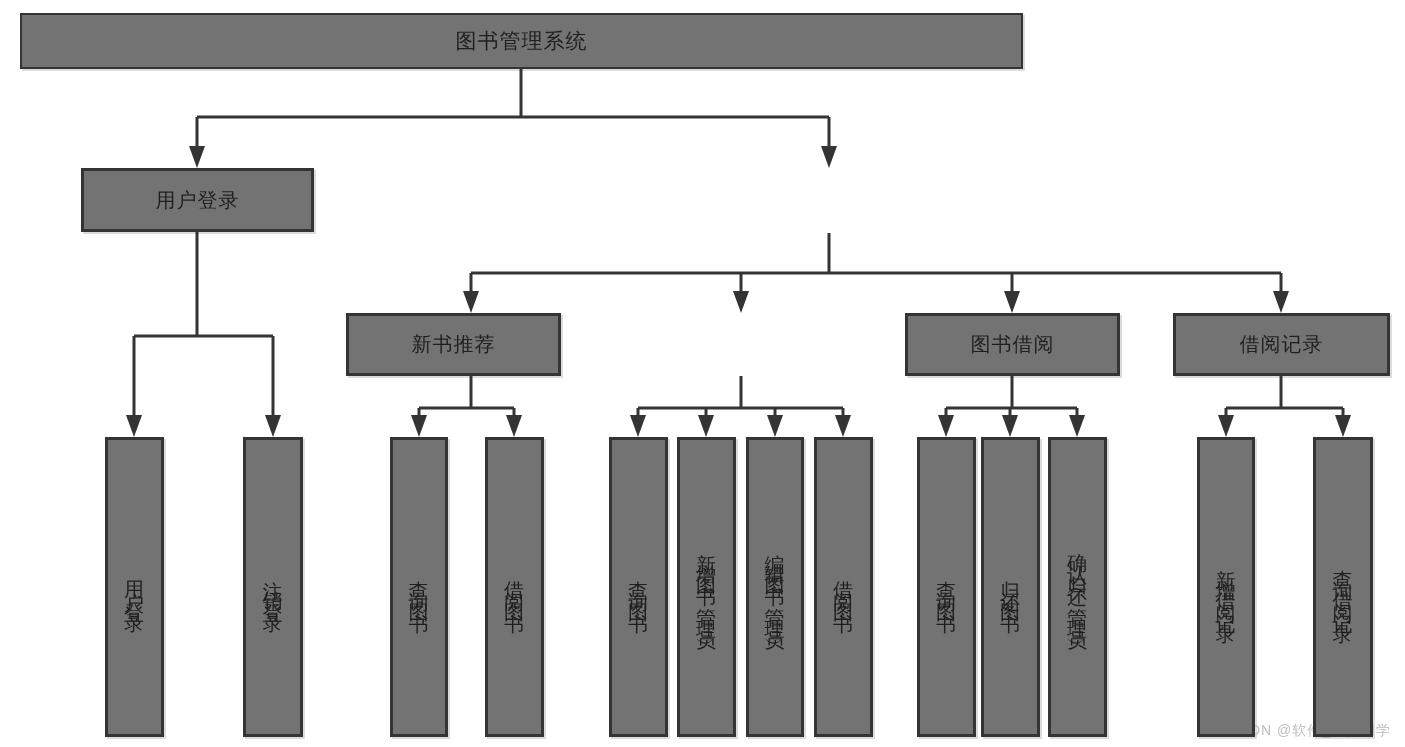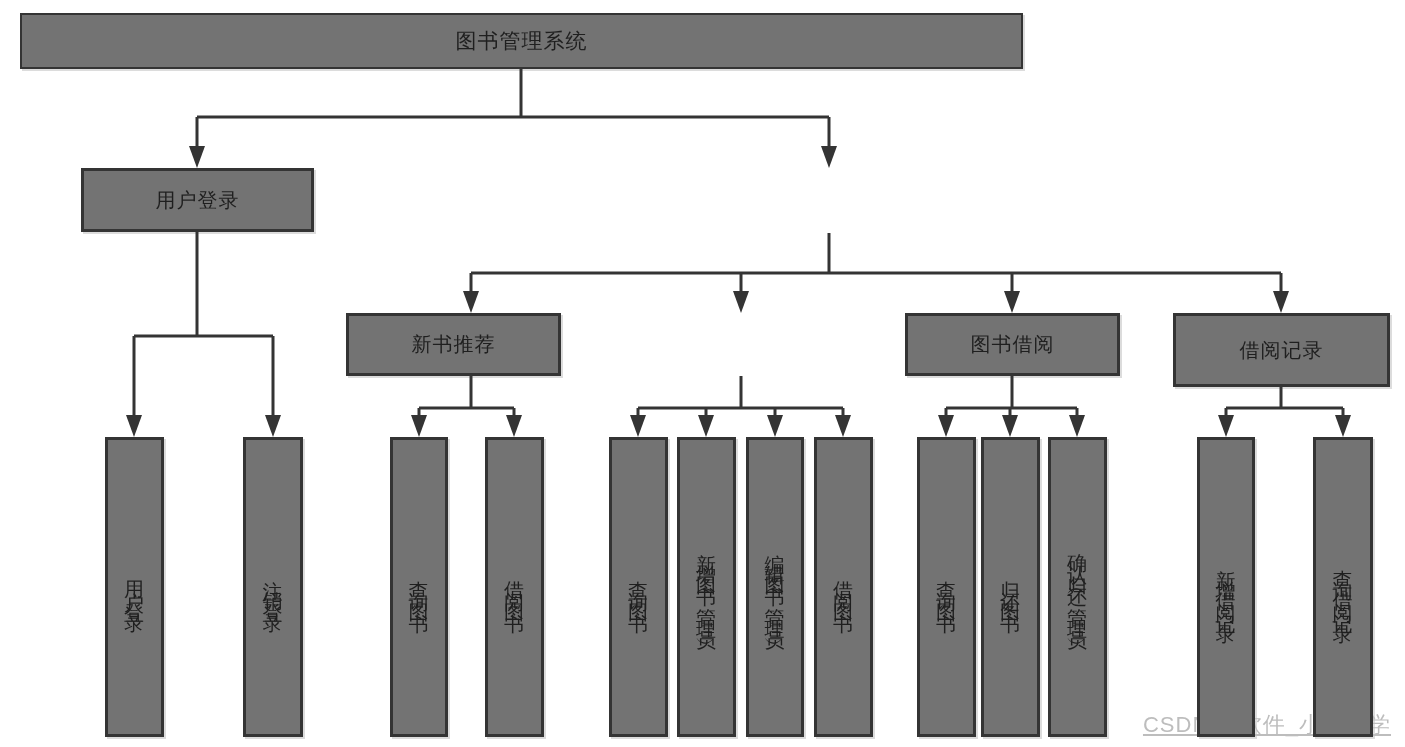--- a/index.html
+++ b/index.html
@@ -28,27 +28,26 @@
     writing-mode:vertical-rl;
     text-orientation:mixed;
     font-size:20px;
     letter-spacing:11px;
     line-height:1;
     color:#1f1f1f;
   }
   .watermark{
     position:absolute;
     right:14px;bottom:7px;
-    font-size:22px;
+    font-size:14px;
     color:#bdbdbd;
     letter-spacing:1px;
     mix-blend-mode:darken;
     z-index:5;
     white-space:nowrap;
-    text-decoration:underline;
   }
 </style>
 </head>
 <body>
 
 <div class="stage">
 
   <svg class="connectors" width="1405" height="747" viewBox="0 0 1405 747">
     <g stroke="#343434" stroke-width="3" fill="none">
 
@@ -96,21 +95,21 @@
   <div class="node" style="left:81px;top:168px;width:233px;height:64px">
     <span class="hlabel">用户登录</span>
   </div>
 
   <div class="node" style="left:346px;top:313px;width:215px;height:63px">
     <span class="hlabel">新书推荐</span>
   </div>
   <div class="node" style="left:905px;top:313px;width:215px;height:63px">
     <span class="hlabel">图书借阅</span>
   </div>
-  <div class="node" style="left:1173px;top:313px;width:217px;height:74px">
+  <div class="node" style="left:1173px;top:313px;width:217px;height:63px">
     <span class="hlabel">借阅记录</span>
   </div>
 
   <div class="node" style="left:105px;top:437px;width:59px;height:300px">
     <span class="vlabel">用户登录</span>
   </div>
   <div class="node" style="left:243px;top:437px;width:60px;height:300px">
     <span class="vlabel">注销登录</span>
   </div>
 

